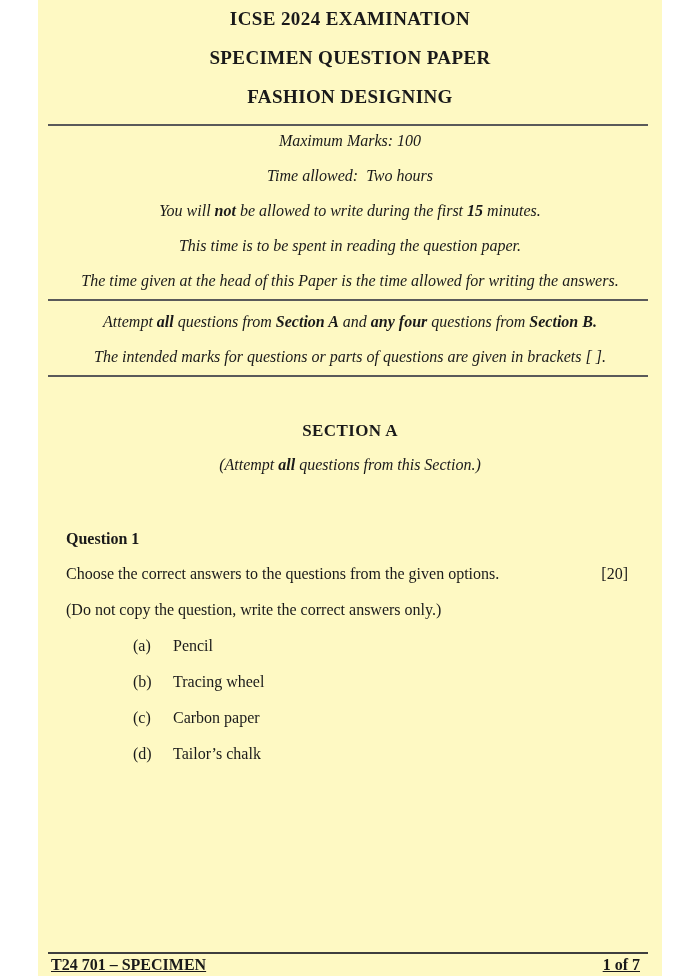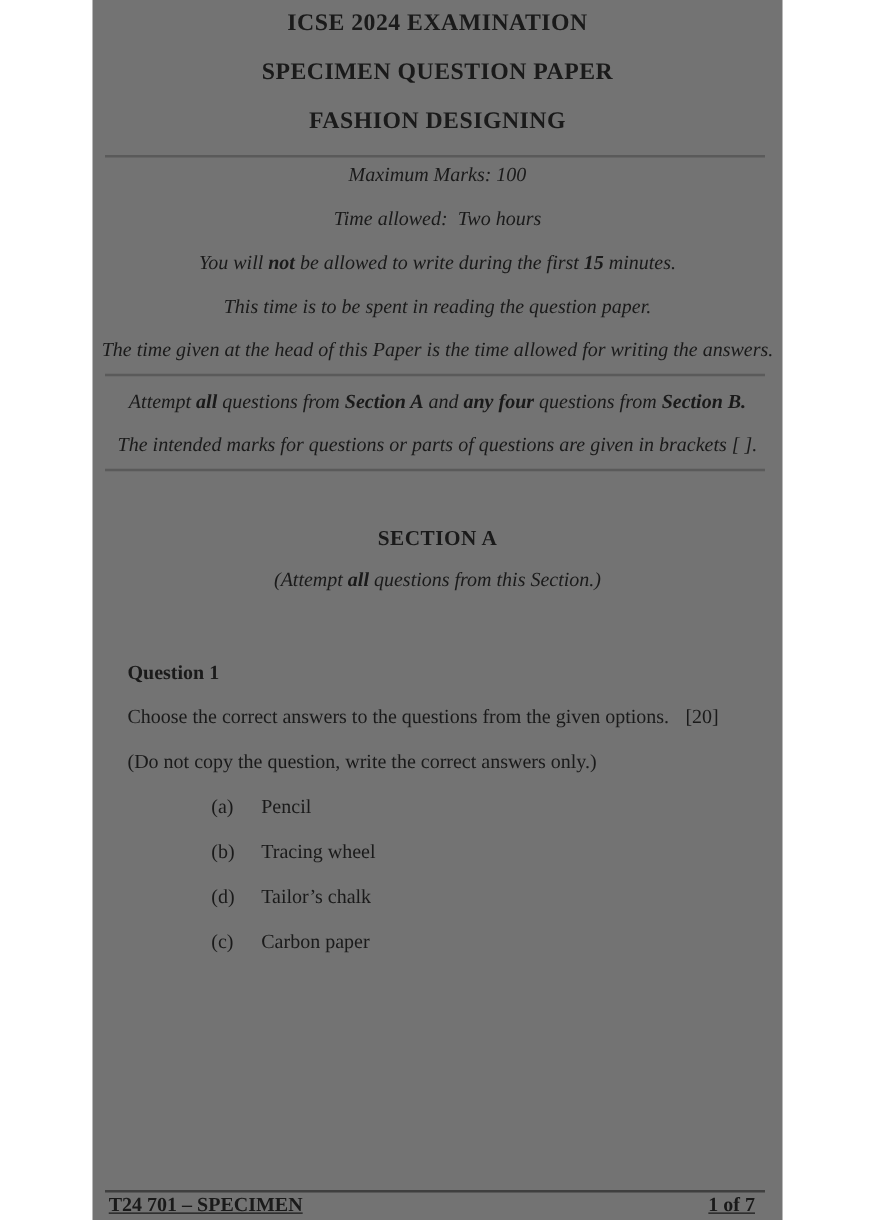--- a/index.html
+++ b/index.html
@@ -1,21 +1,21 @@
 <!DOCTYPE html>
 <html><head>
 <meta charset="utf-8">
 <style>
   html, body { margin: 0; padding: 0; background: #ffffff; }
   .page {
     position: relative;
-    width: 552px;
+    width: 624px;
     height: 976px;
     margin: 0 auto;
-    background: #737373;
+    background: #fef9c3;
     color: #1a1a1a;
     font-family: "Liberation Serif", "DejaVu Serif", serif;
     overflow: hidden;
   }
   
   .titles { text-align: center; padding-top: 8px; }
   .title {
     font-weight: bold;
     font-size: 19px;
     line-height: 22px;
@@ -67,21 +67,21 @@
     font-size: 16px;
     line-height: 19px;
     margin: 55px 33px 0 28px;
   }
   .q-row {
     display: flex;
     justify-content: space-between;
     align-items: baseline;
     font-size: 16px;
     line-height: 18px;
-    margin: 17px 51px 0 28px;
+    margin: 17px 34px 0 28px;
   }
   .q-note {
     font-size: 16px;
     line-height: 18px;
     margin: 18px 33px 0 28px;
   }
   .q-item {
     font-size: 16px;
     line-height: 18px;
     margin: 18px 33px 0 28px;
@@ -157,24 +157,24 @@
     <div class="q-note">(Do not copy the question, write the correct answers only.)</div>
 
 
     <div class="option">
       <span class="marker">(a)</span><span>Pencil</span>
     </div>
     <div class="option">
       <span class="marker">(b)</span><span>Tracing wheel</span>
     </div>
     <div class="option">
-      <span class="marker">(d)</span><span>Tailor’s chalk</span>
+      <span class="marker">(c)</span><span>Carbon paper</span>
     </div>
     <div class="option">
-      <span class="marker">(c)</span><span>Carbon paper</span>
+      <span class="marker">(d)</span><span>Tailor’s chalk</span>
     </div>
   </div>
 
   <div class="footer">
     <hr class="rule">
     <div class="footer-row">
       <span>T24 701 – SPECIMEN</span>
       <span>1 of 7</span>
     </div>
   </div>

